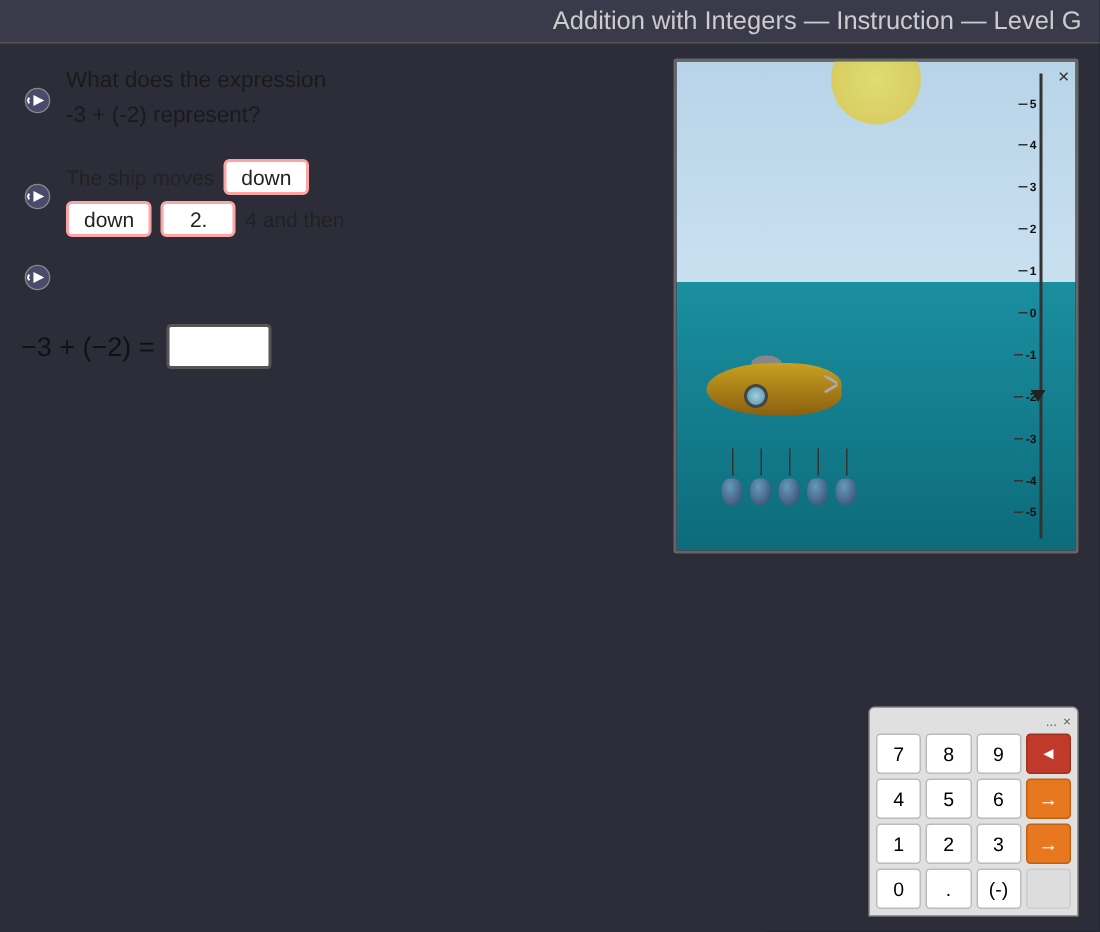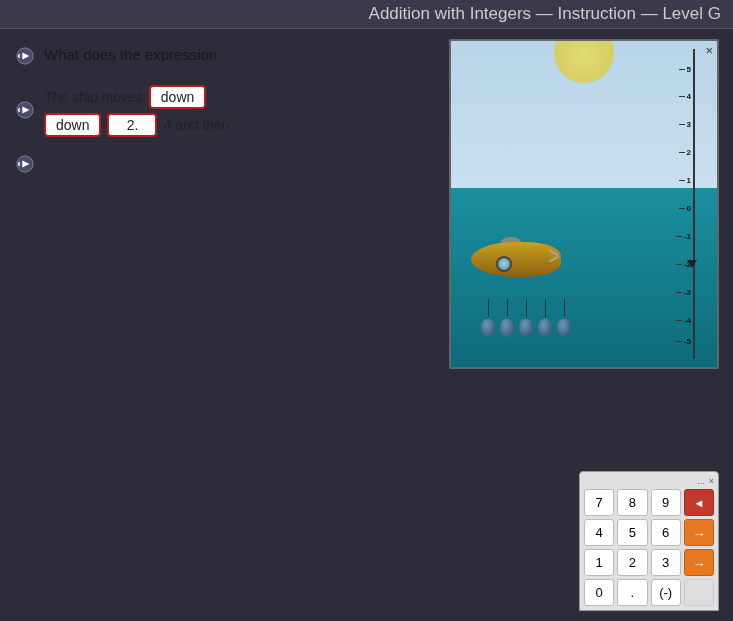--- a/index.html
+++ b/index.html
@@ -66,21 +66,21 @@
     }
     .answer-row {
       display: flex;
       align-items: center;
       gap: 6px;
       flex-wrap: wrap;
       margin-top: 4px;
     }
     .answer-box {
       background: #fff;
-      border: 2px solid #b91c1c;
+      border: 2px solid #fca5a5;
       border-radius: 4px;
       padding: 2px 10px;
       font-size: 14px;
       color: #222;
       min-width: 50px;
       text-align: center;
     }
     .answer-text {
       font-size: 14px;
       color: #222;
@@ -311,20 +311,21 @@
       <div class="question-block">
         <div class="audio-icon">
           <svg viewBox="0 0 20 20" fill="none">
             <circle cx="10" cy="10" r="9" fill="#4a4a6a" stroke="#888" stroke-width="1"></circle>
             <polygon points="7,6 15,10 7,14" fill="#fff"></polygon>
             <path d="M4 8 Q2 10 4 12" stroke="#fff" stroke-width="1.5" fill="none"></path>
           </svg>
         </div>
         <div>
           <div class="question-text">What does the expression</div>
+          <div class="question-text">-3 + (-2) represent?</div>
         </div>
       </div>
 
       <div class="question-block">
         <div class="audio-icon">
           <svg viewBox="0 0 20 20" fill="none">
             <circle cx="10" cy="10" r="9" fill="#4a4a6a" stroke="#888" stroke-width="1"></circle>
             <polygon points="7,6 15,10 7,14" fill="#fff"></polygon>
             <path d="M4 8 Q2 10 4 12" stroke="#fff" stroke-width="1.5" fill="none"></path>
           </svg>
@@ -345,20 +346,24 @@
       <div class="question-block">
         <div class="audio-icon">
           <svg viewBox="0 0 20 20" fill="none">
             <circle cx="10" cy="10" r="9" fill="#4a4a6a" stroke="#888" stroke-width="1"></circle>
             <polygon points="7,6 15,10 7,14" fill="#fff"></polygon>
             <path d="M4 8 Q2 10 4 12" stroke="#fff" stroke-width="1.5" fill="none"></path>
           </svg>
         </div>
       </div>
 
+      <div class="math-equation">
+        <span>−3 + (−2) =</span>
+        <input type="text" class="math-input" placeholder="" style="">
+      </div>
 
     </div>
 
     <div class="right-panel">
       <div class="scene-container">
         <span class="close-btn">×</span>
 
         <div class="sky">
 
           <div style="position:absolute;top:-18px;left:50%;transform:translateX(-50%);width:60px;height:60px;background:radial-gradient(circle,#f0e040,#e0c020);border-radius:50%;opacity:0.7;"></div>

